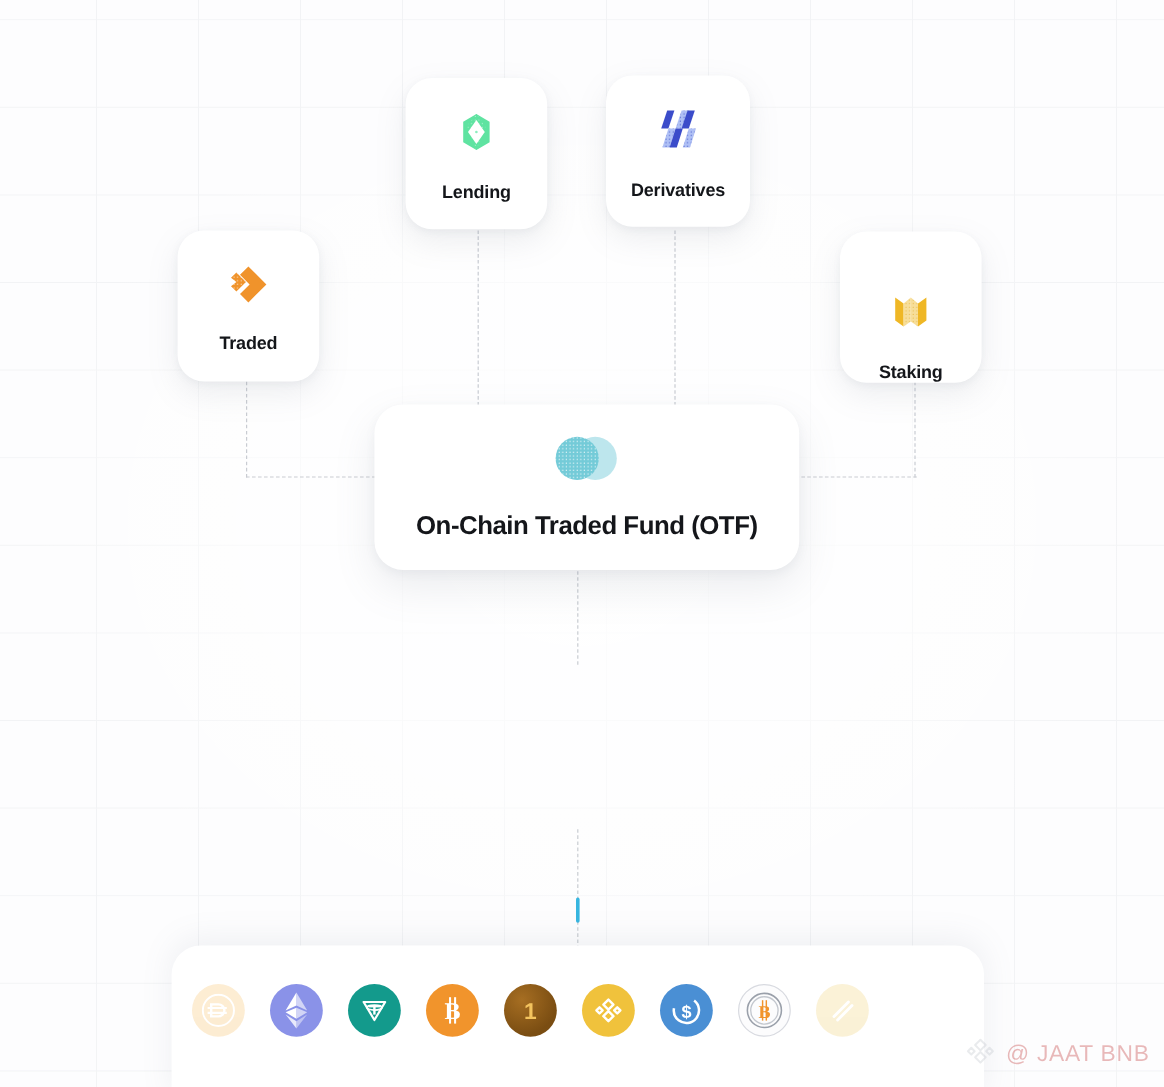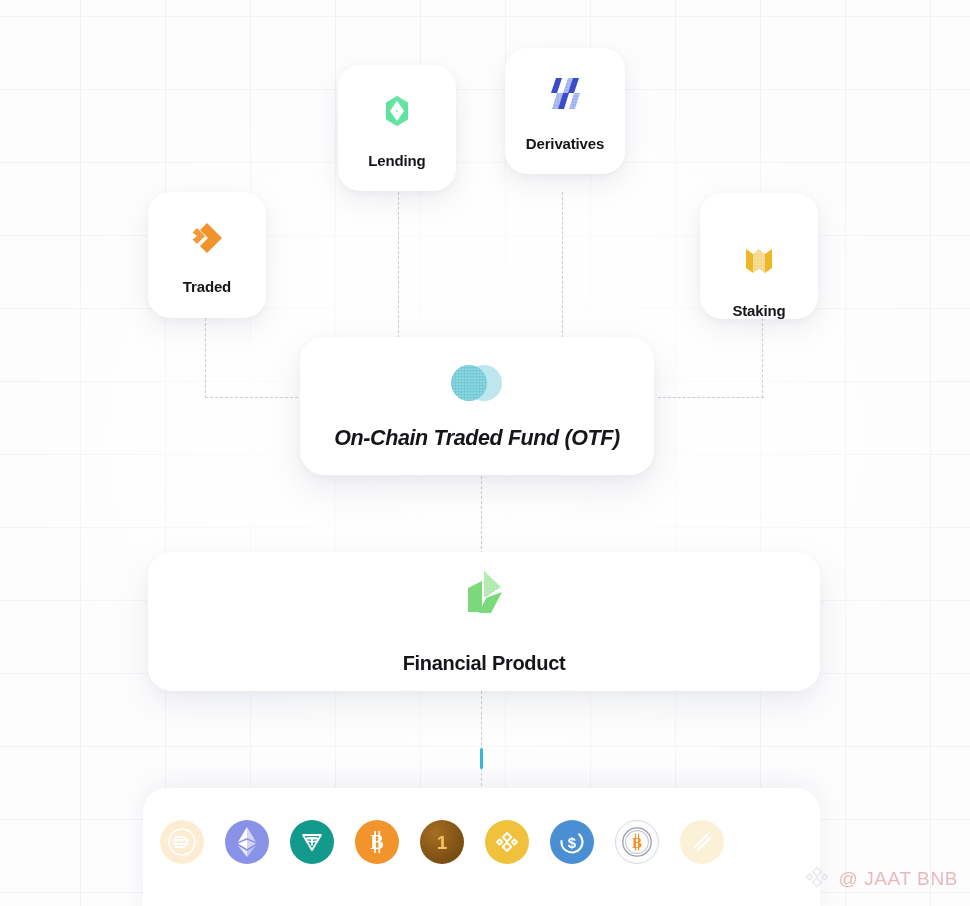--- a/index.html
+++ b/index.html
@@ -68,26 +68,25 @@
     letter-spacing: -.15px;
     white-space: nowrap;
   }
 
   
   .card-sm { width: 118px; height: 126px; }
   .card-sm .cap { font-size: 15px; }
 
   
   #card-otf {
-    left: 300px; top: 337px;
+    left: 312px; top: 337px;
     width: 354px; height: 138px;
     border-radius: 24px;
     box-shadow: 0 14px 34px rgba(120,128,145,.14),
                 0 3px 8px rgba(120,128,145,.07);
-    font-style: italic;
   }
   #card-otf .cap { font-size: 21.5px; margin-top: 18px; letter-spacing: -.4px; }
 
   
   #card-fin {
     left: 148px; top: 552px;
     width: 672px; height: 139px;
     border-radius: 24px;
     box-shadow: 0 14px 34px rgba(120,128,145,.13),
                 0 3px 8px rgba(120,128,145,.06);
@@ -188,21 +187,21 @@
         </defs>
         <path d="M23 8 L34 14.5 L34 31.5 L23 38 L12 31.5 L12 14.5 Z" fill="#5FE3A1"></path>
         <path d="M23 8 L31 18 L23 38 L15 18 Z" fill="url(#dotsGreen)"></path>
         <path d="M23 13 L30 23 L23 33 L16 23 Z" fill="#ffffff"></path>
         <circle cx="23" cy="23" r="1.1" fill="#8BEEBE"></circle>
       </svg>
     </span>
     <div class="cap">Lending</div>
   </div>
 
-  <div class="card card-sm" id="card-derivatives" style="left:505px; top:48px; width:120px;">
+  <div class="card card-sm" id="card-derivatives" style="left:505px; top:63px; width:120px;">
     <span class="ico">
       <svg width="46" height="46" viewBox="0 0 46 46">
         <defs>
           <pattern id="dotsBlue" width="3" height="3" patternUnits="userSpaceOnUse">
             <rect width="3" height="3" fill="#AFC0F5"></rect>
             <circle cx="1" cy="1" r=".55" fill="#4054C8" opacity=".8"></circle>
           </pattern>
         </defs>
         <path d="M14 7 L20 7 L15 22 L9 22 Z" fill="#3B4CCA"></path>
         <path d="M26 7 L32 7 L27 22 L21 22 Z" fill="url(#dotsBlue)"></path>
@@ -243,36 +242,20 @@
           </pattern>
         </defs>
         <circle cx="40" cy="21" r="18" fill="#BDE6ED"></circle>
         <circle cx="25" cy="21" r="18" fill="url(#dotsTeal)"></circle>
         <path d="M33 5.2 A18 18 0 0 1 33 36.8 A18 18 0 0 0 33 5.2 Z" fill="#5FBECD" opacity=".55"></path>
       </svg>
     </span>
     <div class="cap">On-Chain Traded Fund (OTF)</div>
   </div>
 
-  <div class="card" id="card-fin">
-    <span class="ico">
-      <svg width="70" height="62" viewBox="0 0 70 62">
-        <defs>
-          <pattern id="dotsLeaf" width="3" height="3" patternUnits="userSpaceOnUse">
-            <rect width="3" height="3" fill="#AEE9AA"></rect>
-            <circle cx="1" cy="1" r=".5" fill="#ffffff" opacity=".9"></circle>
-          </pattern>
-        </defs>
-        <path d="M35 3 L52 19 L35 30 Z" fill="url(#dotsLeaf)"></path>
-        <path d="M19 20 L33 13 L33 44 L19 44 Z" fill="#7BD87B"></path>
-        <path d="M37 30 L53 24 L42 45 L30 45 Z" fill="#7BD87B"></path>
-      </svg>
-    </span>
-    <div class="cap">Financial Product</div>
-  </div>
 
   <div id="card-tokens">
     <div id="token-row">
 
       <div class="coin faded" style="background:#F5AC37;">
         <svg width="28" height="28" viewBox="0 0 28 28">
           <circle cx="14" cy="14" r="13" fill="none" stroke="#ffffff" stroke-width="1.6"></circle>
           <path d="M8 9 h6 a5 5 0 0 1 0 10 h-6 z" fill="none" stroke="#ffffff" stroke-width="2"></path>
           <line x1="5" y1="12" x2="21" y2="12" stroke="#ffffff" stroke-width="1.8"></line>
           <line x1="5" y1="16" x2="21" y2="16" stroke="#ffffff" stroke-width="1.8"></line>

